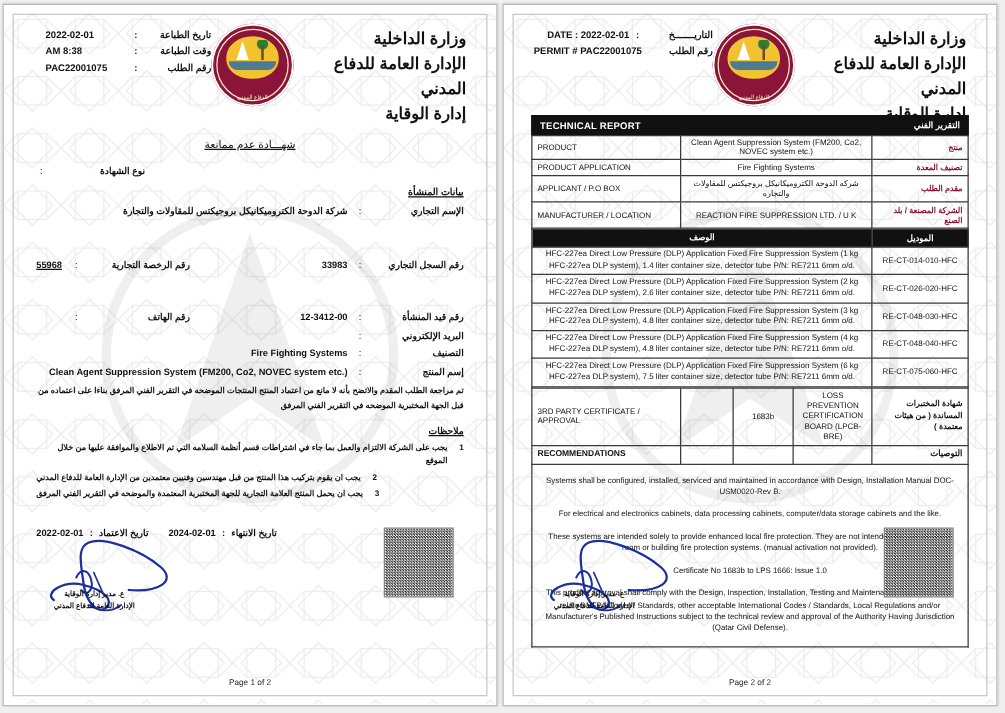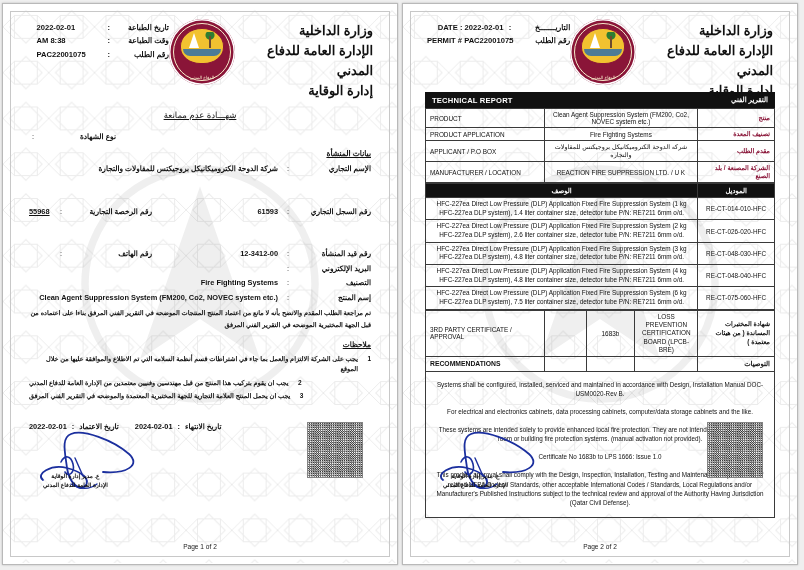--- a/index.html
+++ b/index.html
@@ -367,21 +367,21 @@
 
         <div class="frow">
           <span class="flab">الإسم التجاري</span>
           <span class="fcol">:</span>
           <span class="fval ar">شركة الدوحة الكتروميكانيكل بروجيكتس للمقاولات والتجارة</span>
         </div>
 
         <div class="frow two">
           <span class="flab">رقم السجل التجاري</span>
           <span class="fcol">:</span>
-          <span class="fval">61593</span>
+          <span class="fval">33983</span>
           <span class="flab2">رقم الرخصة التجارية</span>
           <span class="fcol">:</span>
           <span class="fval2">55968</span>
         </div>
 
         <div class="frow two">
           <span class="flab">رقم قيد المنشأة</span>
           <span class="fcol">:</span>
           <span class="fval">12-3412-00</span>
           <span class="flab2">رقم الهاتف</span>

